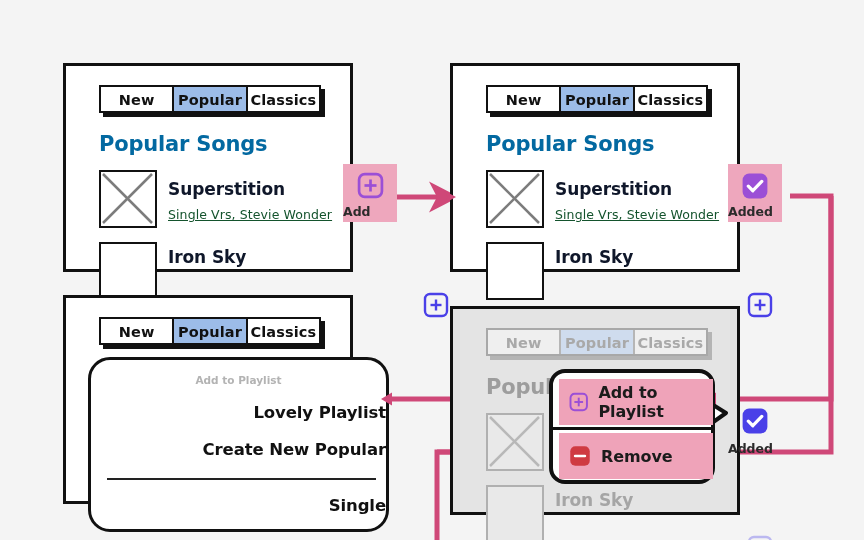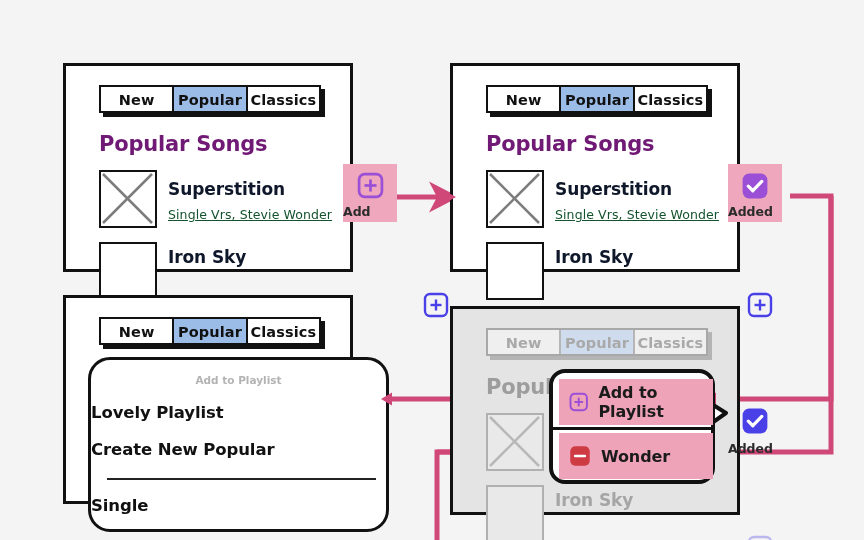--- a/index.html
+++ b/index.html
@@ -51,21 +51,21 @@
 
   .dim .tabbar{border-color:#a8a8a8;box-shadow:4px 4px 0 #b4b4b4;background:#efefef;}
   .dim .tab{color:#a9a9a9;border-right-color:#b6b6b6;background:#efefef;}
   .dim .tab.active{background:#cfdcee;}
 
   
   .heading{
     position:absolute;
     font-size:21px;
     font-weight:700;
-    color:#701a75;
+    color:#0369a1;
     letter-spacing:-.2px;
   }
   .dim .heading{color:#9d9d9d;}
 
   
   .thumb{
     position:absolute;
     border:2.5px solid #111;
     box-sizing:border-box;
     background:#fff;
@@ -116,21 +116,21 @@
   }
   .dlg-caption{
     position:absolute;left:0;right:0;
     text-align:center;
     font-size:10.5px;
     color:#b3b3b3;
     font-weight:600;
   }
   .dlg-item{
     position:absolute;left:0;right:0;
-    text-align:left;
+    text-align:right;
     font-size:16.5px;
     font-weight:700;
     color:#111;
     letter-spacing:-.1px;
   }
   .dlg-rule{position:absolute;height:2px;background:#222;}
 
   
   .ctxmenu{
     position:absolute;
@@ -302,21 +302,21 @@
       <span class="lbl">Add to Playlist</span>
     </div>
 
     <div class="ctx-rule" style="left:0px;top:54px;width:158px;"></div>
 
     <div class="ctx-item" style="left:6px;top:60px;width:154px;height:46px;padding-left:10px;">
       <svg width="22" height="22" viewBox="0 0 26 26">
         <rect x="1.5" y="1.5" width="23" height="23" rx="6" fill="#cf3b42"></rect>
         <line x1="7.2" y1="13" x2="18.8" y2="13" stroke="#fff" stroke-width="3" stroke-linecap="round"></line>
       </svg>
-      <span class="lbl">Wonder</span>
+      <span class="lbl">Remove</span>
     </div>
   </div>
 
   <div class="panel" style="left:63px;top:281px;width:290px;height:209px;">
     <div class="tabbar" style="left:33px;top:19px;width:222px;height:28px;">
       <div class="tab">New</div>
       <div class="tab active">Popular</div>
       <div class="tab">Classics</div>
     </div>
   </div>

